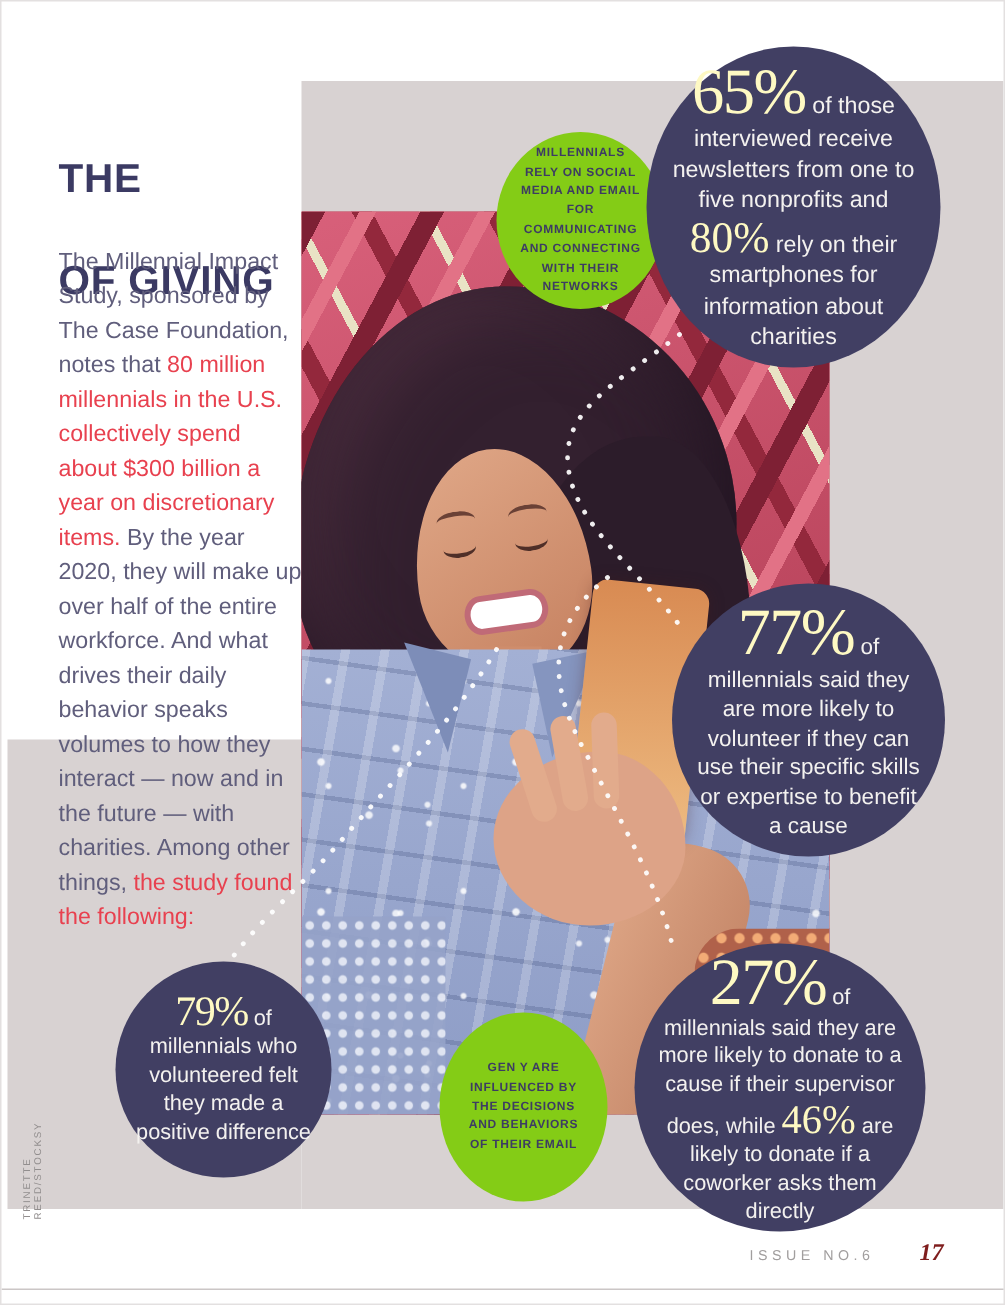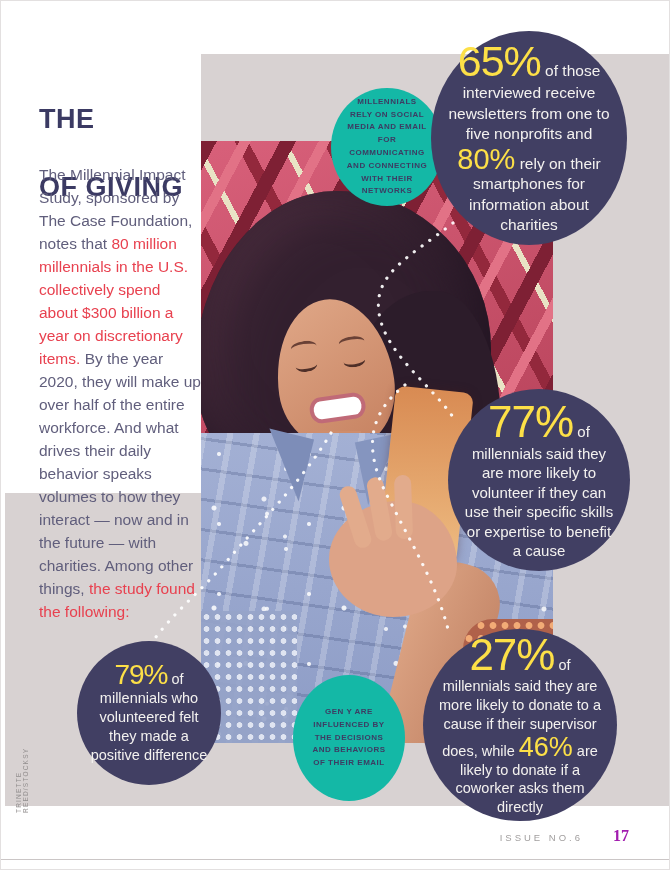--- a/index.html
+++ b/index.html
@@ -75,42 +75,42 @@
   .p-sequins-l{position:absolute;left:0px;top:470px;width:96px;height:132px;
     background-color:#96a4c9;
     background-image:radial-gradient(circle,#e8ecf6 2.5px,rgba(0,0,0,0) 3.2px);background-size:11px 12px;opacity:.9;}
 
   
   .dots-svg{position:absolute;left:0;top:0;width:670px;height:870px;pointer-events:none;}
 
   
   .bubble{position:absolute;border-radius:50%;display:flex;align-items:center;justify-content:center;
     text-align:center;box-sizing:border-box;}
-  .bubble.light{background:#14b8a6;color:#3d3c63;font-weight:bold;font-size:8px;
+  .bubble.light{background:#84cc16;color:#3d3c63;font-weight:bold;font-size:8px;
     letter-spacing:.5px;line-height:1.6;}
   .bubble.navy{background:#413f63;color:#f3f1ef;}
   .b-social{left:330px;top:87px;width:112px;height:118px;padding:10px 14px;}
   .b-news{left:430px;top:30px;width:196px;height:214px;padding:8px 16px;font-size:15.5px;line-height:1.32;}
   .b-assets{left:512px;top:290px;width:108px;height:112px;padding:8px 12px;}
   .b-volunteer{left:447px;top:388px;width:182px;height:182px;padding:8px 14px;font-size:15px;line-height:1.3;}
   .b-personal{left:28px;top:547px;width:120px;height:116px;padding:8px 14px;}
   .b-difference{left:76px;top:640px;width:144px;height:144px;padding:6px 12px;font-size:14.5px;line-height:1.3;}
   .b-peers{left:292px;top:674px;width:112px;height:126px;padding:8px 16px;}
   .b-workplace{left:422px;top:628px;width:194px;height:192px;padding:8px 16px;font-size:14.5px;line-height:1.3;}
-  .pct{color:#fde047;}
+  .pct{color:#fef9c3;font-family:Liberation Serif, serif;}
   .pct-xl{font-size:43px;line-height:1;letter-spacing:-1px;}
   .pct-lg{font-size:44px;line-height:1;letter-spacing:-1px;}
   .pct-md2{font-size:28px;line-height:1;letter-spacing:-1px;}
   .pct-md{font-size:29px;line-height:1;}
   .pct-sm{font-size:27px;line-height:1;}
 
   
   .footer-issue{position:absolute;right:86px;top:831px;color:#a19e9e;font-size:9.5px;letter-spacing:3px;}
-  .footer-page{position:absolute;right:40px;top:826px;color:#a21caf;font-size:16px;font-weight:bold;
-    font-family:"Liberation Serif","DejaVu Serif",serif;}
+  .footer-page{position:absolute;right:40px;top:826px;color:#7f1d1d;font-size:16px;font-weight:bold;
+    font-family:"Liberation Serif","DejaVu Serif",serif;font-style:italic;}
 </style>
 </head>
 <body>
 
 <div class="page">
 
   <div class="bg-right"></div>
   <div class="bg-bottomleft"></div>
 
   <div class="photo">

